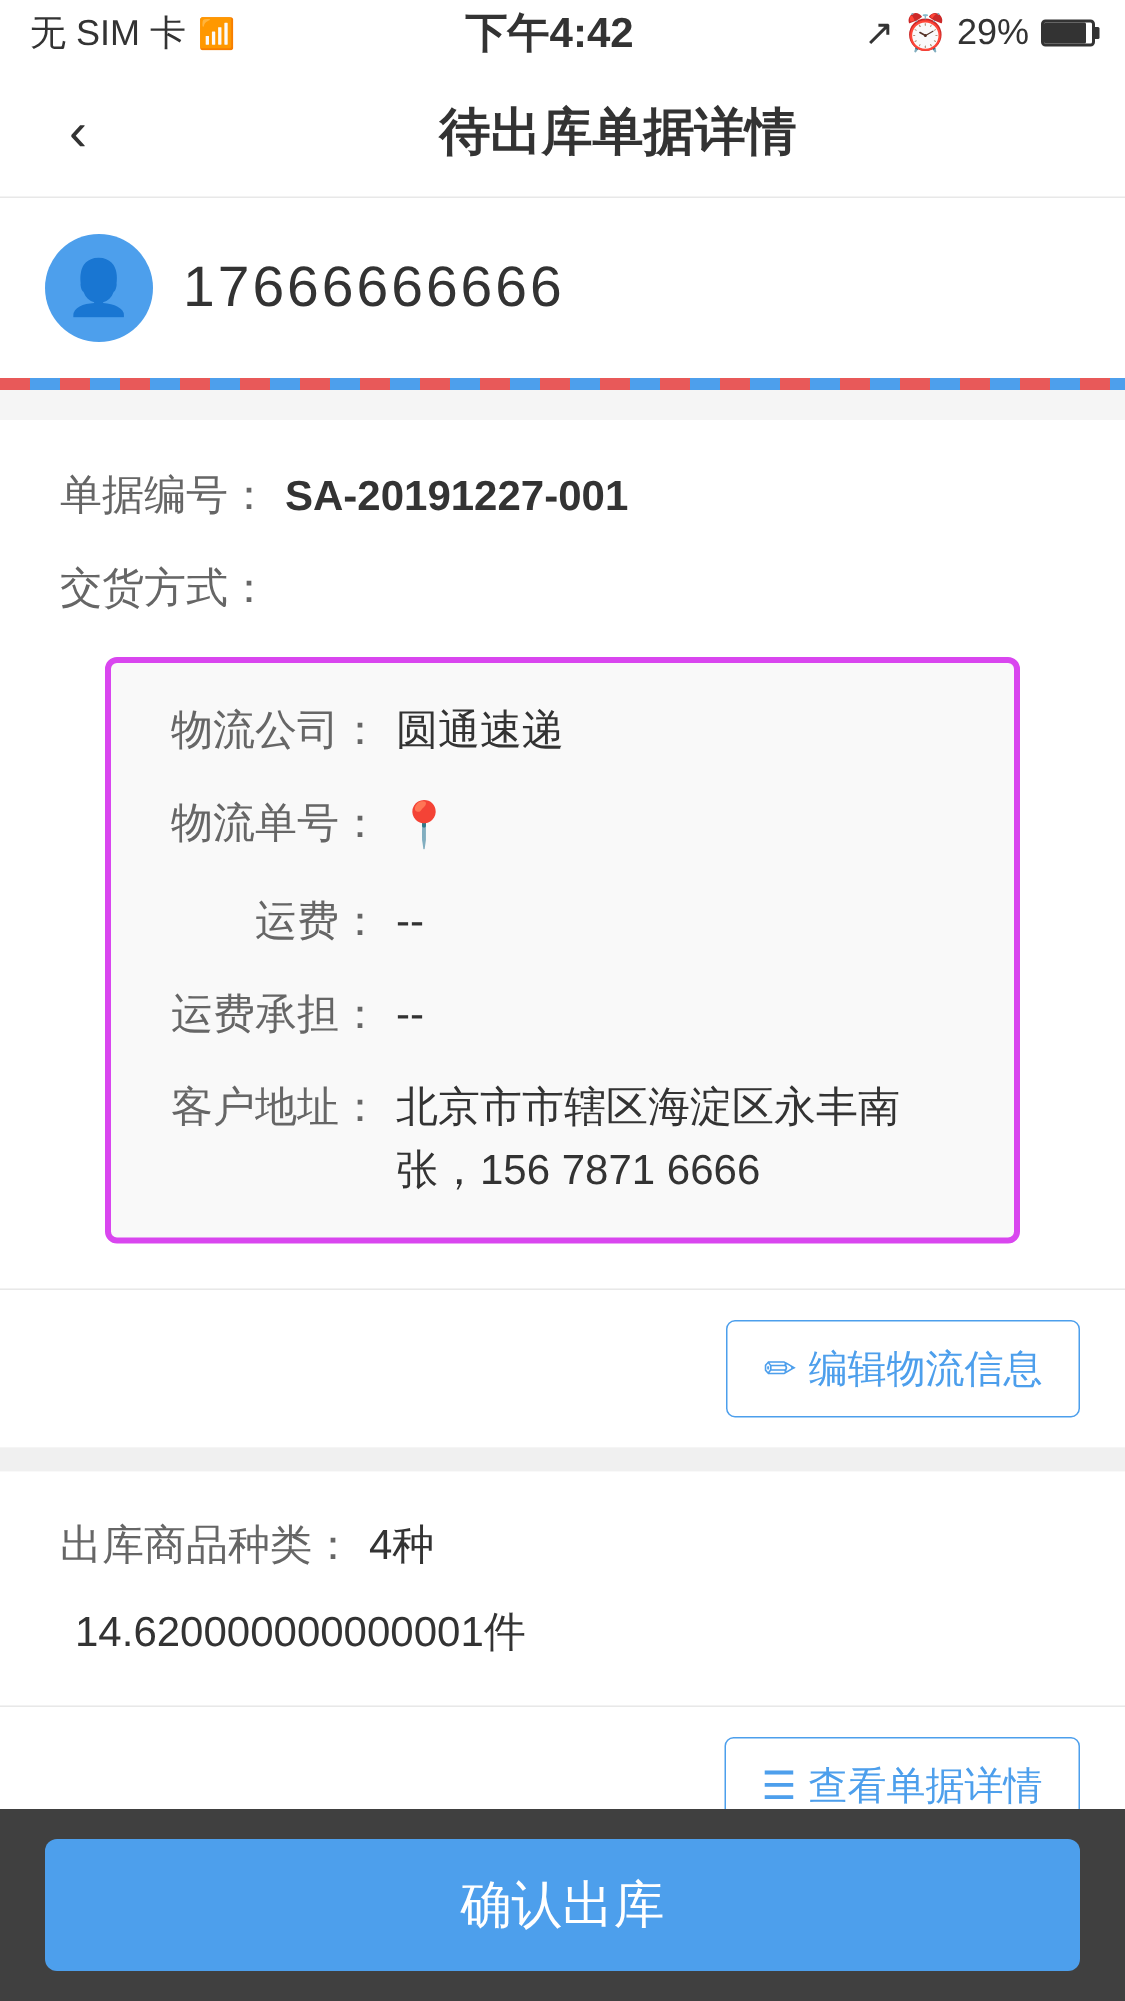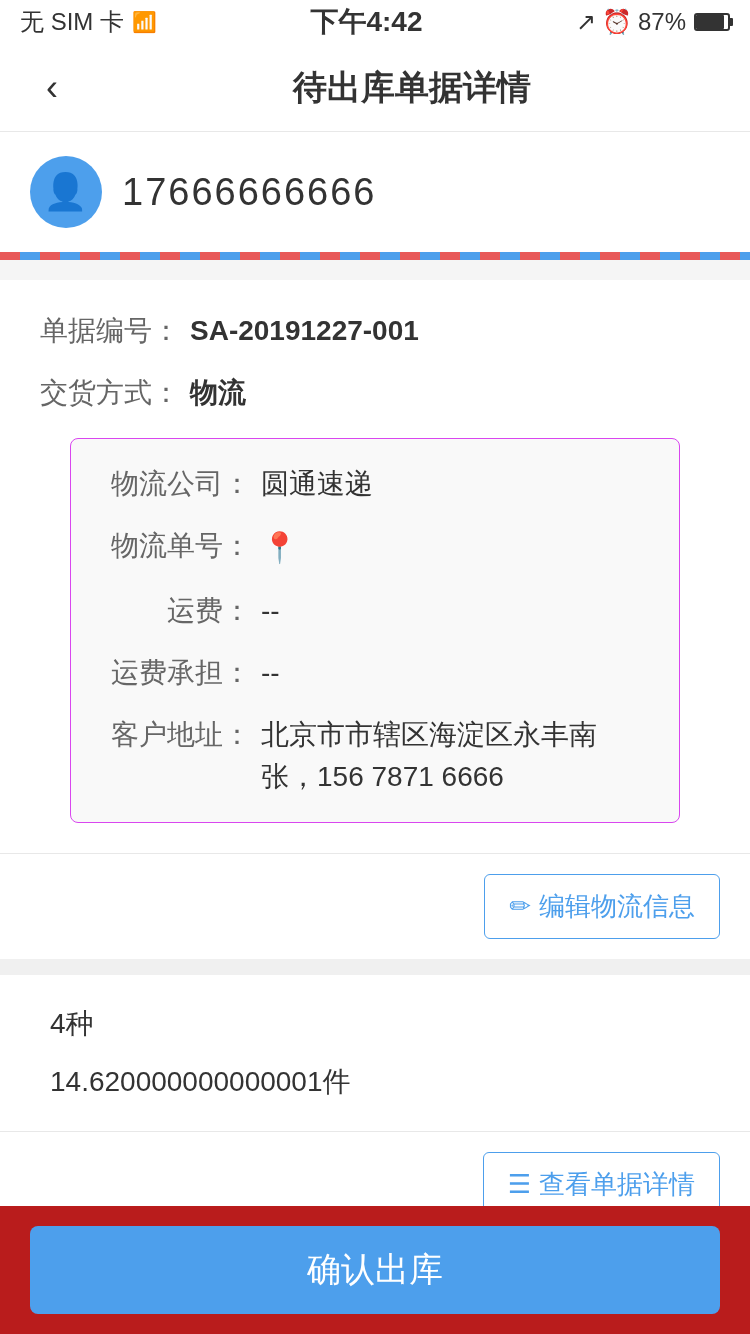--- a/index.html
+++ b/index.html
@@ -147,21 +147,21 @@
       color: #333;
       font-size: 28px;
       margin-left: 10px;
       flex: 1;
       font-weight: bold;
     }
 
     
     .logistics-section {
       background: #f9f9f9;
-      border: 1px solid #d946ef;
+      border: 4px solid #d946ef;
       border-radius: 8px;
       padding: 24px 30px;
       margin: 24px 30px 0 30px;
     }
     .logistics-row {
       display: flex;
       align-items: flex-start;
       margin-bottom: 20px;
       line-height: 1.5;
     }
@@ -263,21 +263,21 @@
 
     
     .empty-space {
       flex: 1;
       background: #f5f5f5;
     }
 
     
     .confirm-btn-area {
       width: 100%;
-      background: #b91c1c;
+      background: #404040;
       padding: 20px 30px;
       position: fixed;
       bottom: 0;
       left: 0;
     }
     .confirm-btn {
       width: 100%;
       height: 88px;
       background: #4d9fec;
       color: #fff;
@@ -305,21 +305,21 @@
 
   <div class="status-bar">
     <div class="status-left">
       <span>无 SIM 卡</span>
       <span class="wifi-icon">📶</span>
     </div>
     <div class="status-center">下午4:42</div>
     <div class="status-right">
       <span>↗</span>
       <span>⏰</span>
-      <span>87%</span>
+      <span>29%</span>
       <span class="battery-box">
         <div class="battery-fill"></div>
       </span>
     </div>
   </div>
 
   <div class="nav-bar">
     <div class="back-btn">
       <span>‹</span>
     </div>
@@ -335,21 +335,20 @@
 
   <div class="dashed-divider"></div>
 
   <div class="info-section">
     <div class="info-row">
       <span class="info-label">单据编号：</span>
       <span class="info-value">SA-20191227-001</span>
     </div>
     <div class="info-row">
       <span class="info-label">交货方式：</span>
-      <span class="info-value">物流</span>
     </div>
 
     <div class="logistics-section">
       <div class="logistics-row">
         <span class="logistics-label">物流公司：</span>
         <span class="logistics-value">圆通速递</span>
       </div>
       <div class="logistics-row">
         <span class="logistics-label">物流单号：</span>
         <span class="logistics-value">
@@ -375,20 +374,21 @@
     <button class="edit-btn">
       <span class="edit-icon">✏</span>
       <span>编辑物流信息</span>
     </button>
   </div>
 
   <div class="section-divider"></div>
 
   <div class="product-section">
     <div class="product-row">
+      <span class="product-label">出库商品种类：</span>
       <span class="product-value">4种</span>
     </div>
     <div class="product-row">
       <span class="product-value">14.620000000000001件</span>
     </div>
   </div>
 
   <div class="detail-btn-row">
     <button class="detail-btn">
       <span>☰</span>

